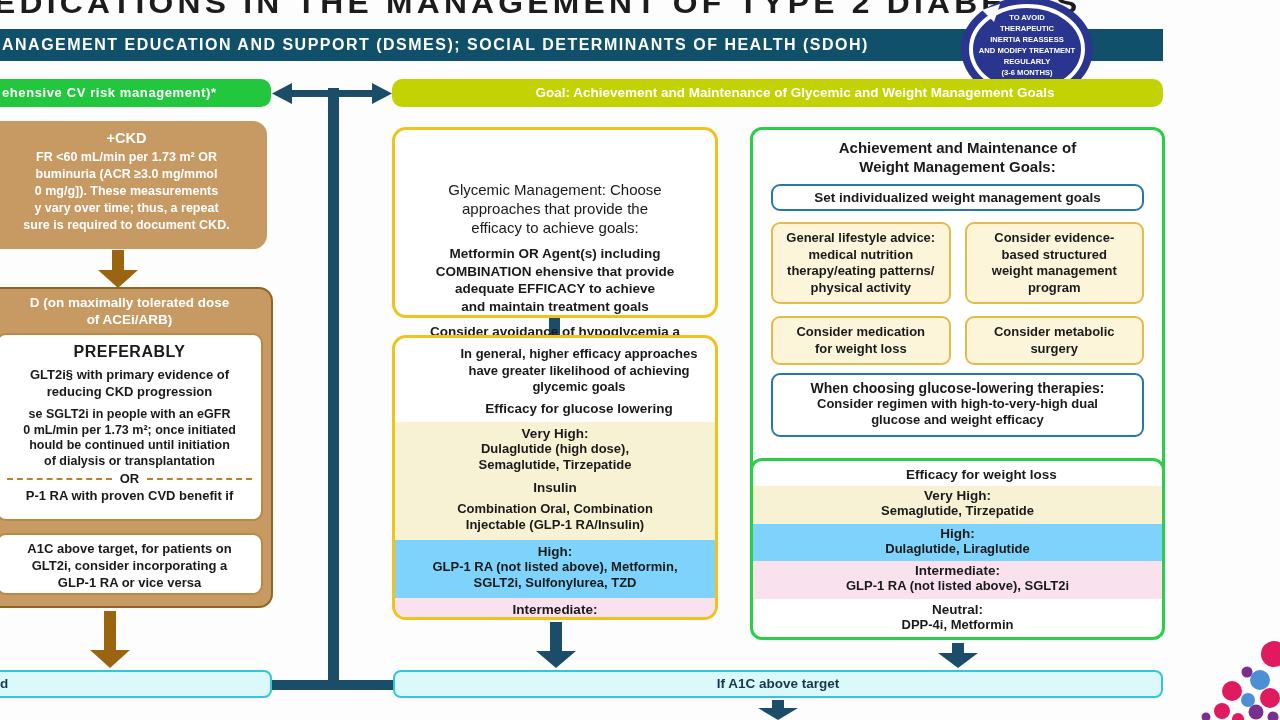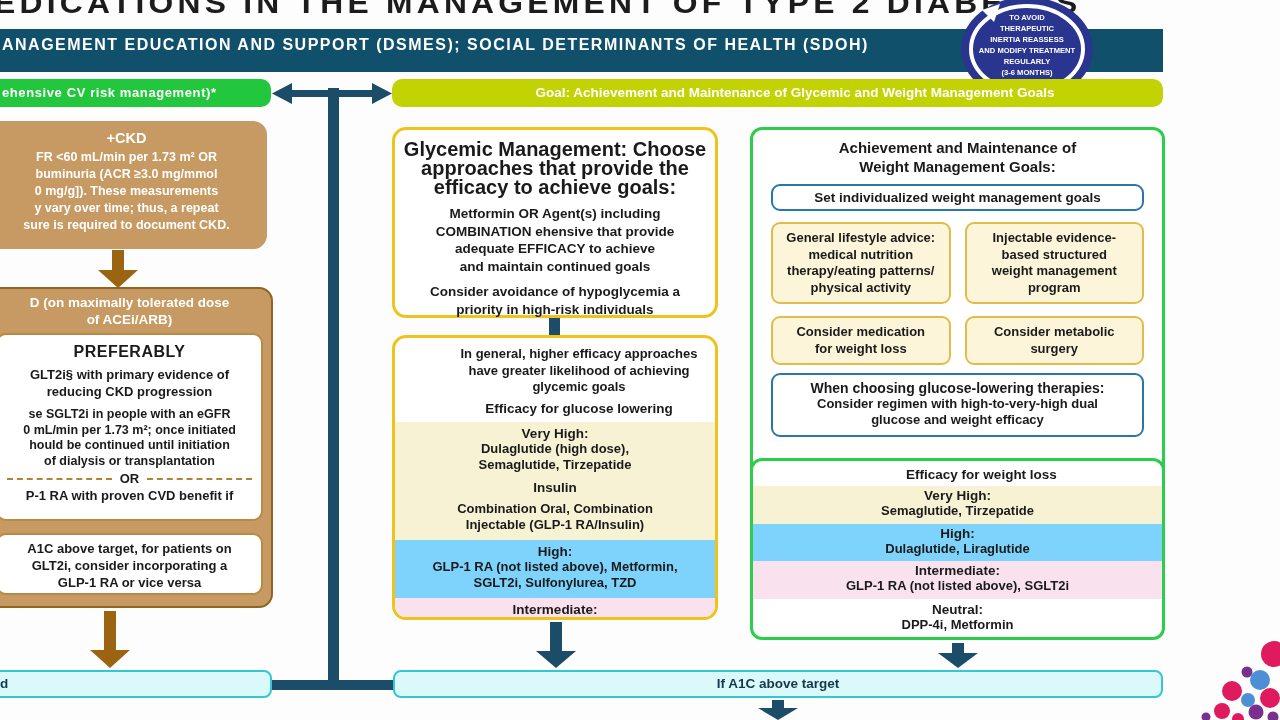--- a/index.html
+++ b/index.html
@@ -13,21 +13,21 @@
 
   
   .main-title {
     left:-6px; top:-14px; width:1200px;
     font-size:30px; font-weight:900; letter-spacing:4px; color:#1c1c1c;
     white-space:nowrap; transform:scaleX(1.06); transform-origin:left top;
   }
 
   
   .banner {
-    left:0; top:29px; width:1163px; height:43px; background:#10506B;
+    left:0; top:29px; width:1163px; height:32px; background:#10506B;
     color:#fff; font-weight:bold; font-size:16px; letter-spacing:1.5px;
     line-height:31px; white-space:nowrap; padding-left:2px; overflow:hidden;
   }
 
   
   .pill-left {
     left:-14px; top:79px; width:285px; height:28px; background:#23C73D;
     border-radius:10px; color:#fff; font-weight:bold; font-size:13px;
     letter-spacing:.6px; line-height:28px; padding-left:16px; white-space:nowrap;
   }
@@ -78,21 +78,21 @@
   }
   .cyan-left { left:-10px; top:670px; width:282px; padding-left:8px; }
   .cyan-right { left:393px; top:670px; width:770px; text-align:center; }
 
   
   .ybox {
     background:#fff; border:3.5px solid #EFC31C; border-radius:14px;
     color:#1a1a1a; text-align:center;
   }
   .ybox1 { left:392px; top:127px; width:326px; height:191px; padding-top:10px; }
-  .ybox1 .hd { font-size:20px; font-weight:bold; line-height:19px; }
+  .ybox1 .hd { font-size:15px; font-weight:normal; line-height:19px;margin-top:40px; }
   .ybox1 .p { font-size:13.5px; font-weight:bold; line-height:17.5px; margin-top:8px; }
   .ybox2 { left:392px; top:335px; width:326px; height:285px; overflow:hidden;
            display:flex; flex-direction:column; }
   .sec { position:relative; z-index:2; }
   .sec .lbl { font-size:13.5px; font-weight:bold; }
   .sec .ln  { font-size:13px;  font-weight:bold; line-height:16.5px; }
   .sec-white { padding:8px 2px 6px;margin-left:48px; }
   .band-cream  { background:#F8F2D5; padding:4px 2px 6px; }
   .band-pale   { background:#7dd3fc; padding:4px 2px 6px; }
   .band-pink   { background:#F9E2EE; padding:4px 2px 6px; flex:1; }
@@ -225,21 +225,21 @@
   <div class="abs ybox ybox1">
     <div class="hd">
         <div>Glycemic Management: Choose</div>
         <div>approaches that provide the</div>
         <div>efficacy to achieve goals:</div>
       </div>
     <div class="p">
         <div>Metformin OR Agent(s) including</div>
         <div>COMBINATION ehensive that provide</div>
         <div>adequate EFFICACY to achieve</div>
-        <div>and maintain continued goals</div>
+        <div>and maintain treatment goals</div>
       </div>
     <div class="p">
         <div>Consider avoidance of hypoglycemia a</div>
         <div>priority in high-risk individuals</div>
       </div>
   </div>
 
   <div class="abs ybox ybox2">
     <svg class="abs" style="left:-4px; top:120px; z-index:1; pointer-events:none;" width="150" height="165" viewBox="0 0 150 165" opacity="0.45">
       <path d="M20,10 C70,30 10,70 50,95 C85,117 40,150 70,162" fill="none" stroke="#F2A9C6" stroke-width="7"></path>
@@ -292,21 +292,21 @@
       </div>
     <div class="blue-card set-goals">Set individualized weight management goals</div>
     <div class="cards">
       <div class="ycard">
           <div>General lifestyle advice:</div>
           <div>medical nutrition</div>
           <div>therapy/eating patterns/</div>
           <div>physical activity</div>
         </div>
       <div class="ycard">
-          <div>Injectable evidence-</div>
+          <div>Consider evidence-</div>
           <div>based structured</div>
           <div>weight management</div>
           <div>program</div>
         </div>
       <div class="ycard">
           <div>Consider medication</div>
           <div>for weight loss</div>
         </div>
       <div class="ycard">
           <div>Consider metabolic</div>

